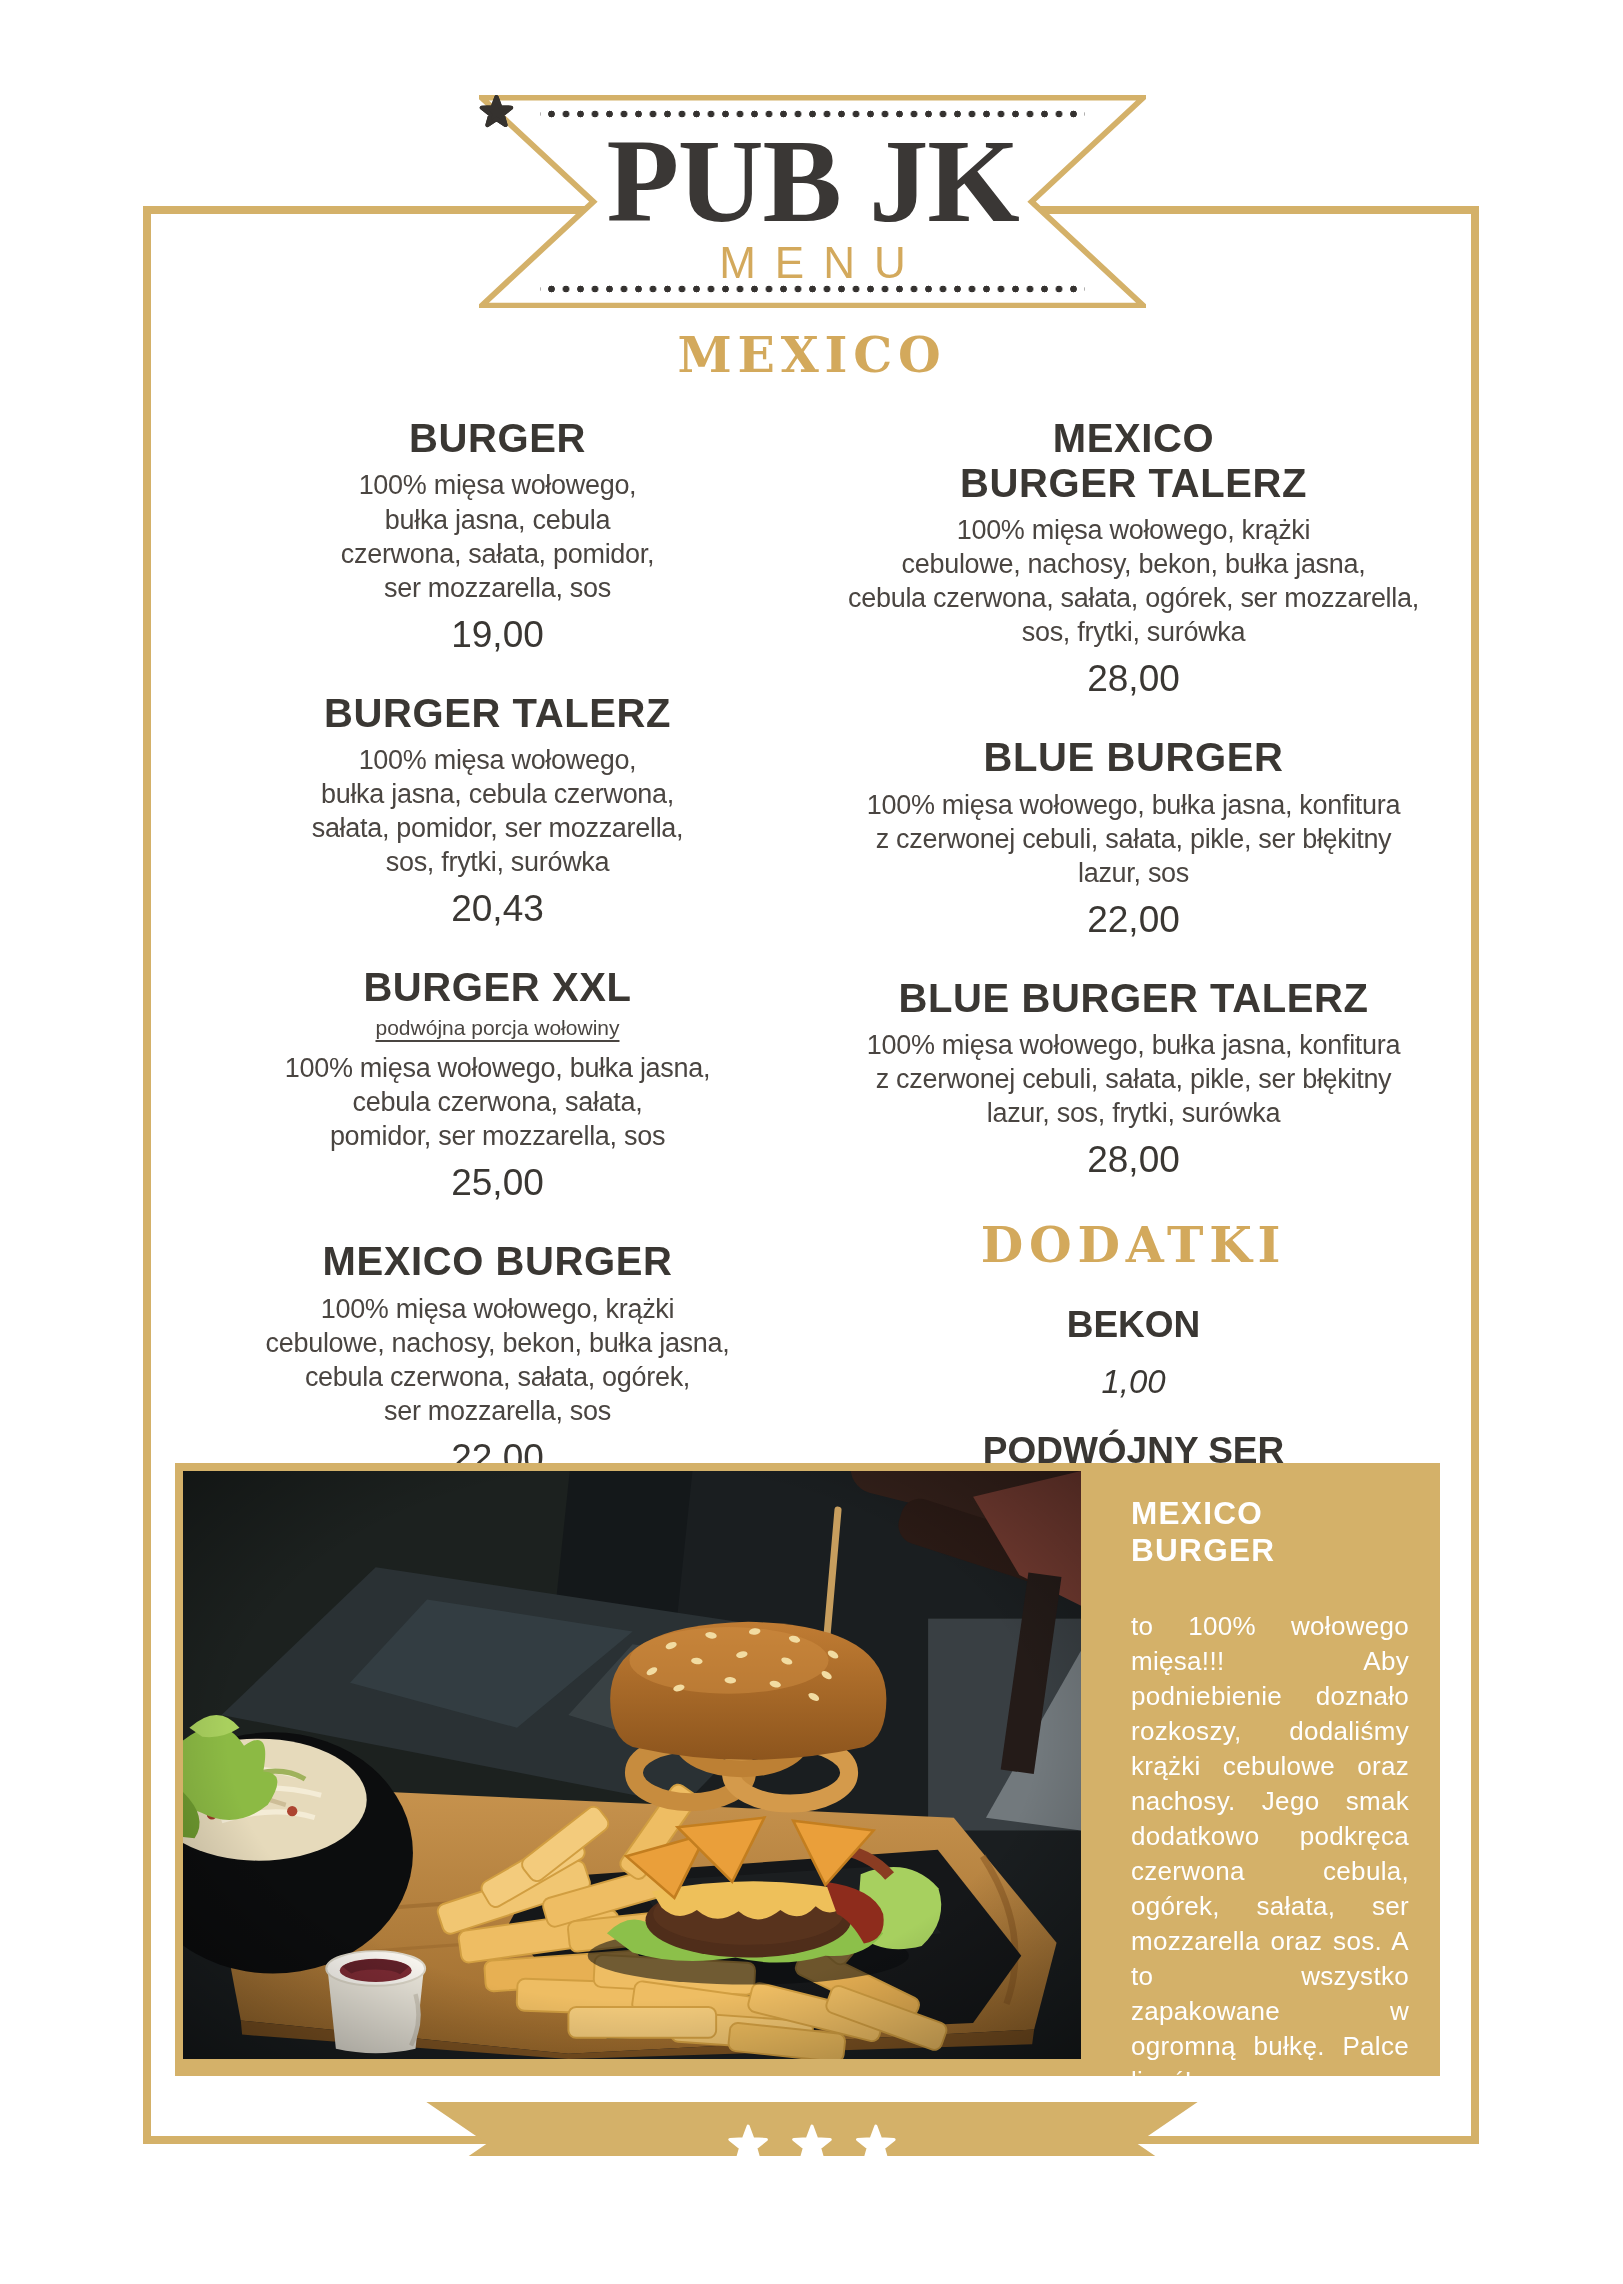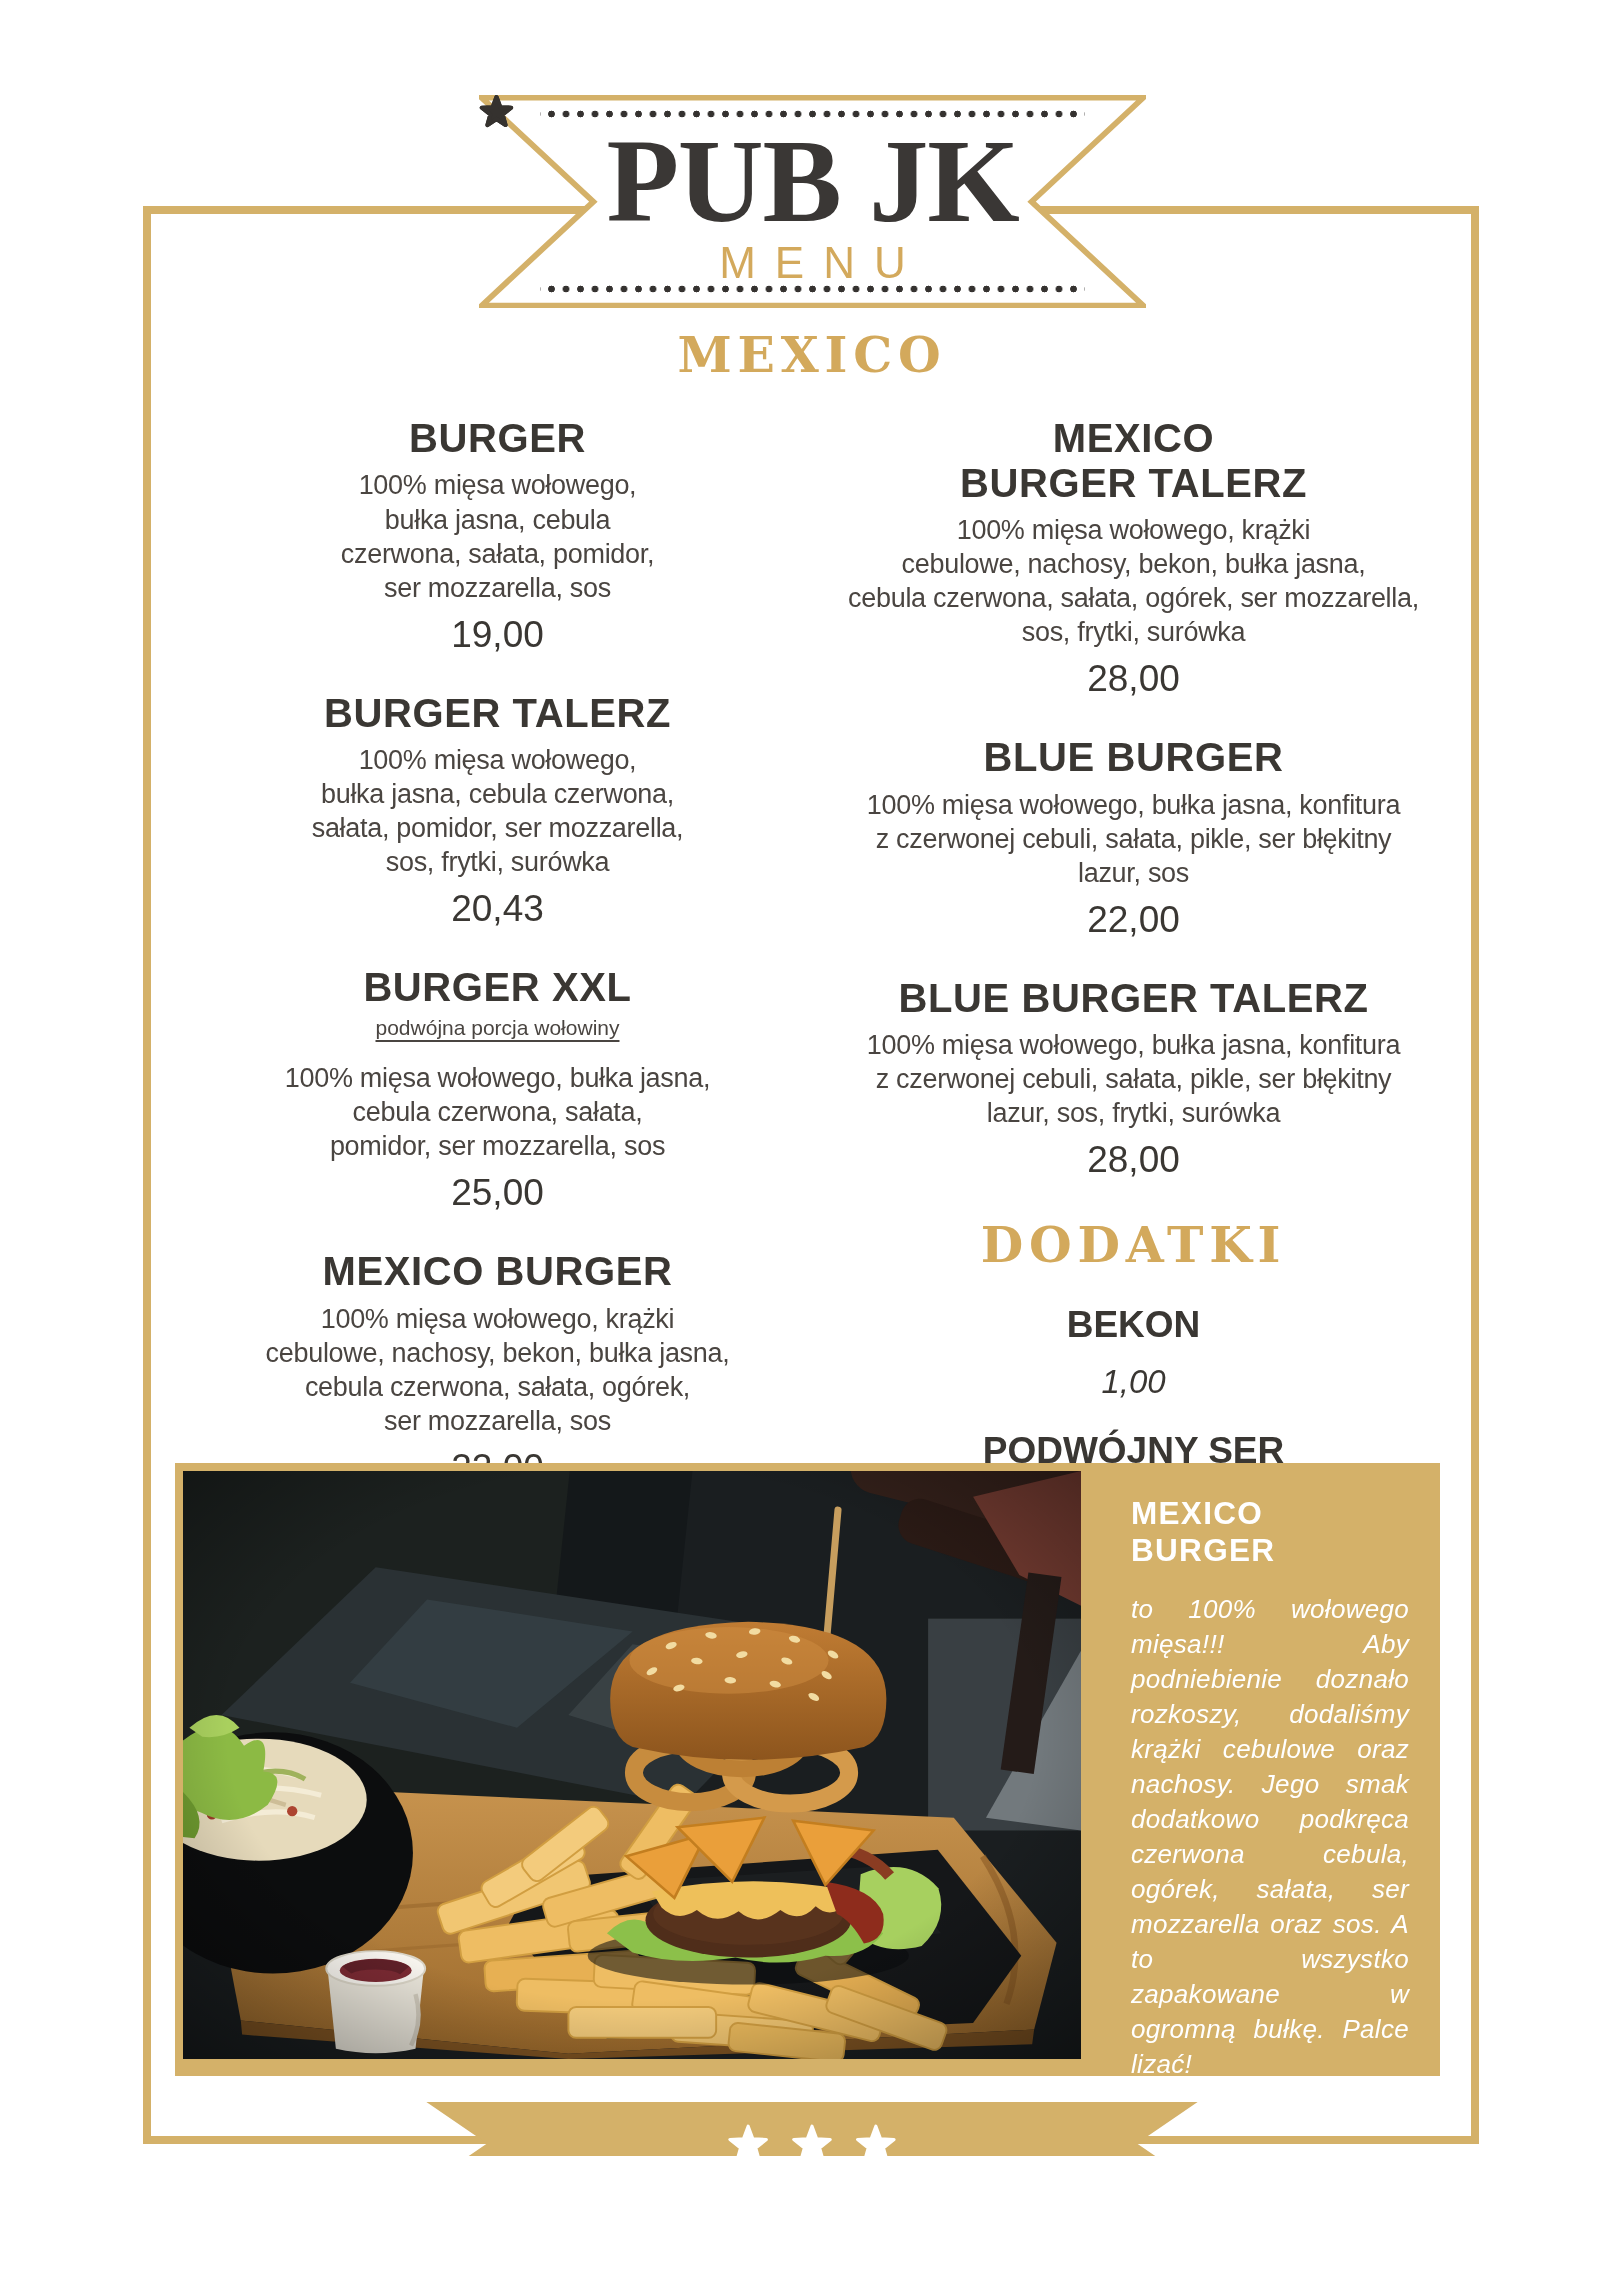--- a/index.html
+++ b/index.html
@@ -55,22 +55,22 @@
   .extra-name{font-size:37px;font-weight:700;color:var(--ink);}
   .extra-price{font-size:33px;color:var(--ink);margin-top:17px;font-style:italic;}
 
   
   .feature-block{position:absolute;left:175px;top:1463px;width:1265px;height:613px;
                  background:var(--gold);}
   .photo{position:absolute;left:7.7px;top:7.7px;width:898px;height:588px;overflow:hidden;}
   .photo svg{display:block;width:100%;height:100%;}
   .panel{position:absolute;left:906px;top:0;right:0;bottom:0;padding:22px 31px 0 50px;}
   .panel-title{font-size:31.5px;font-weight:700;letter-spacing:1.3px;color:#fff;margin-top:10.3px;}
-  .panel-body{margin-top:23px;font-size:26px;line-height:35px;color:#fff;
-              text-align:justify;letter-spacing:0.3px;font-style:italic;}
+  .panel-body{margin-top:40px;font-size:26px;line-height:35px;color:#fff;
+              text-align:justify;letter-spacing:0.3px;}
 
   
   .bottom-ribbon{position:absolute;left:424px;top:2102px;width:776px;height:83px;}
 </style>
 </head>
 <body>
 
 <div class="page">
 
   <div class="frame"></div>
@@ -110,21 +110,21 @@
       <div class="item-name">BURGER TALERZ</div>
       <div class="item-desc">100% mięsa wołowego,
 bułka jasna, cebula czerwona,
 sałata, pomidor, ser mozzarella,
 sos, frytki, surówka</div>
       <div class="item-price">20,43</div>
     </div>
     <div class="item">
       <div class="item-name">BURGER XXL</div>
       <div class="item-note">podwójna porcja wołowiny</div>
-      <div class="item-desc" style="margin-top:21px;">100% mięsa wołowego, bułka jasna,
+      <div class="item-desc" style="margin-top:11px;">100% mięsa wołowego, bułka jasna,
 cebula czerwona, sałata,
 pomidor, ser mozzarella, sos</div>
       <div class="item-price">25,00</div>
     </div>
     <div class="item">
       <div class="item-name">MEXICO BURGER</div>
       <div class="item-desc">100% mięsa wołowego, krążki
 cebulowe, nachosy, bekon, bułka jasna,
 cebula czerwona, sałata, ogórek,
 ser mozzarella, sos</div>

